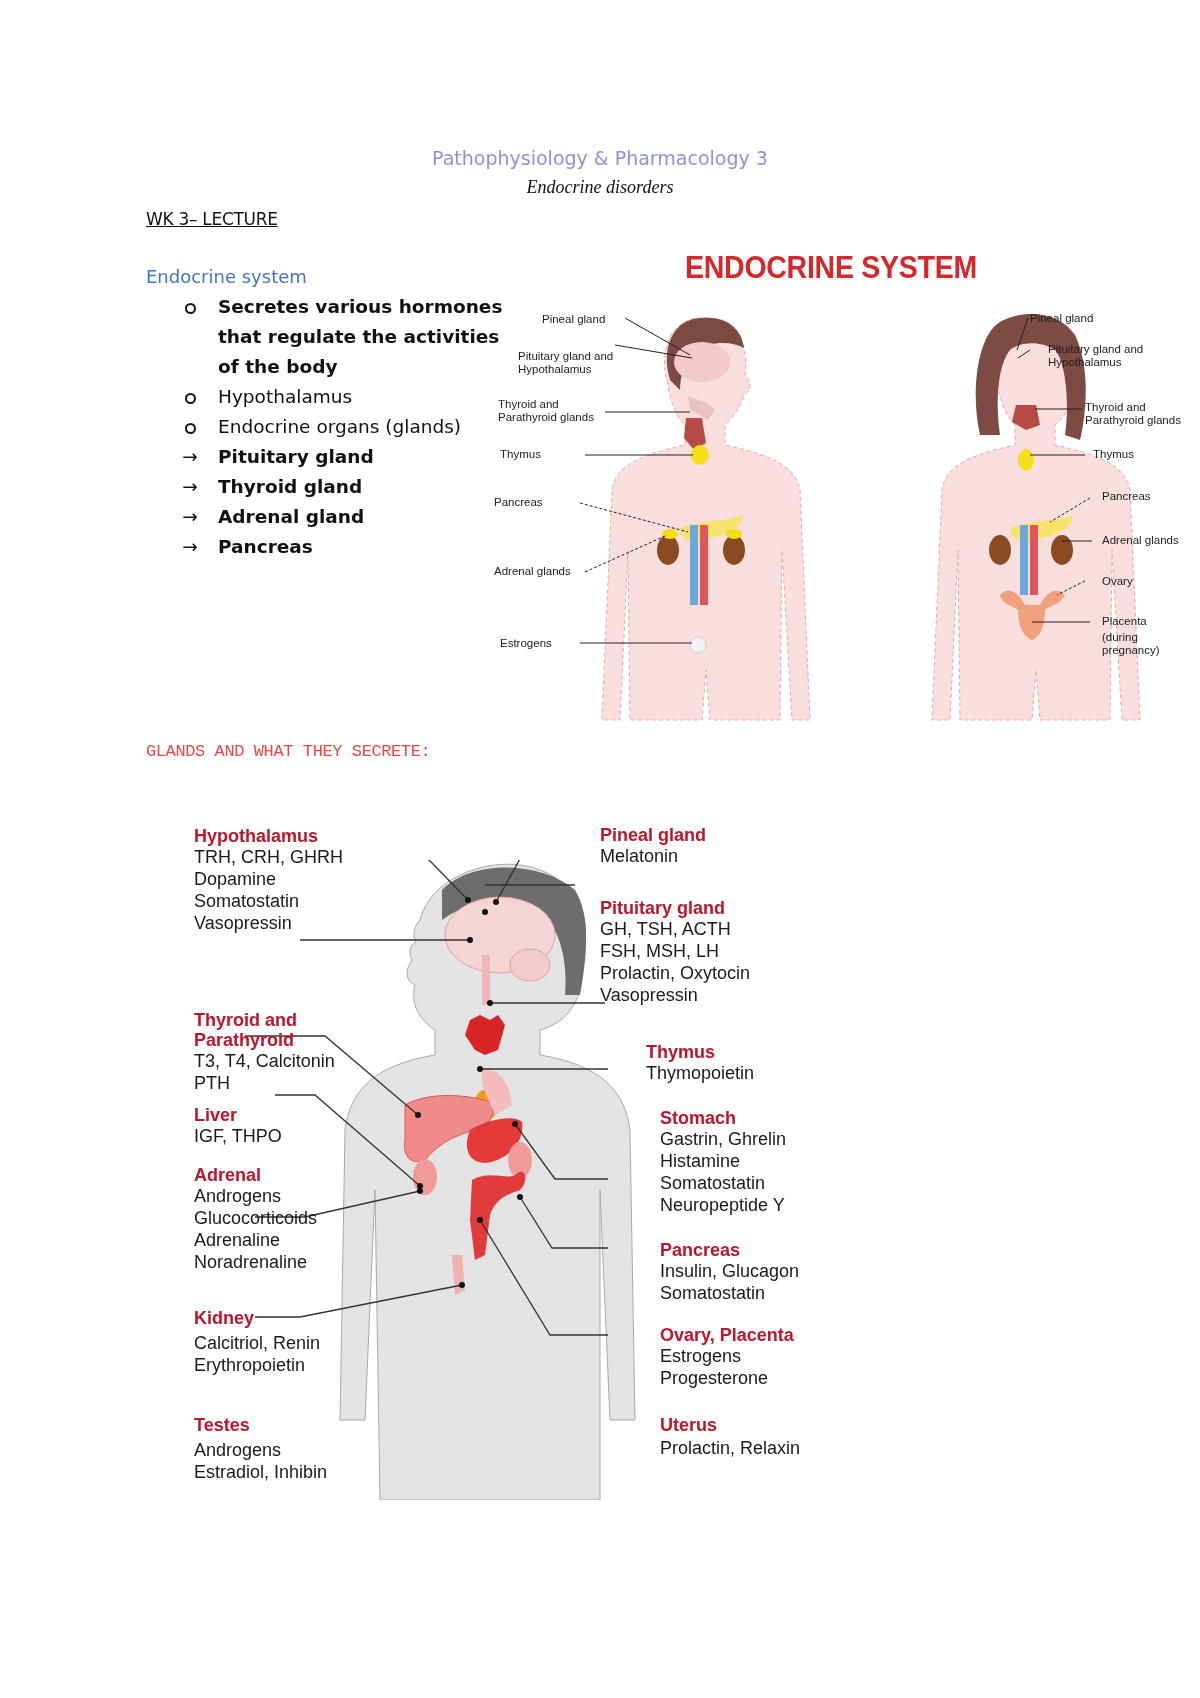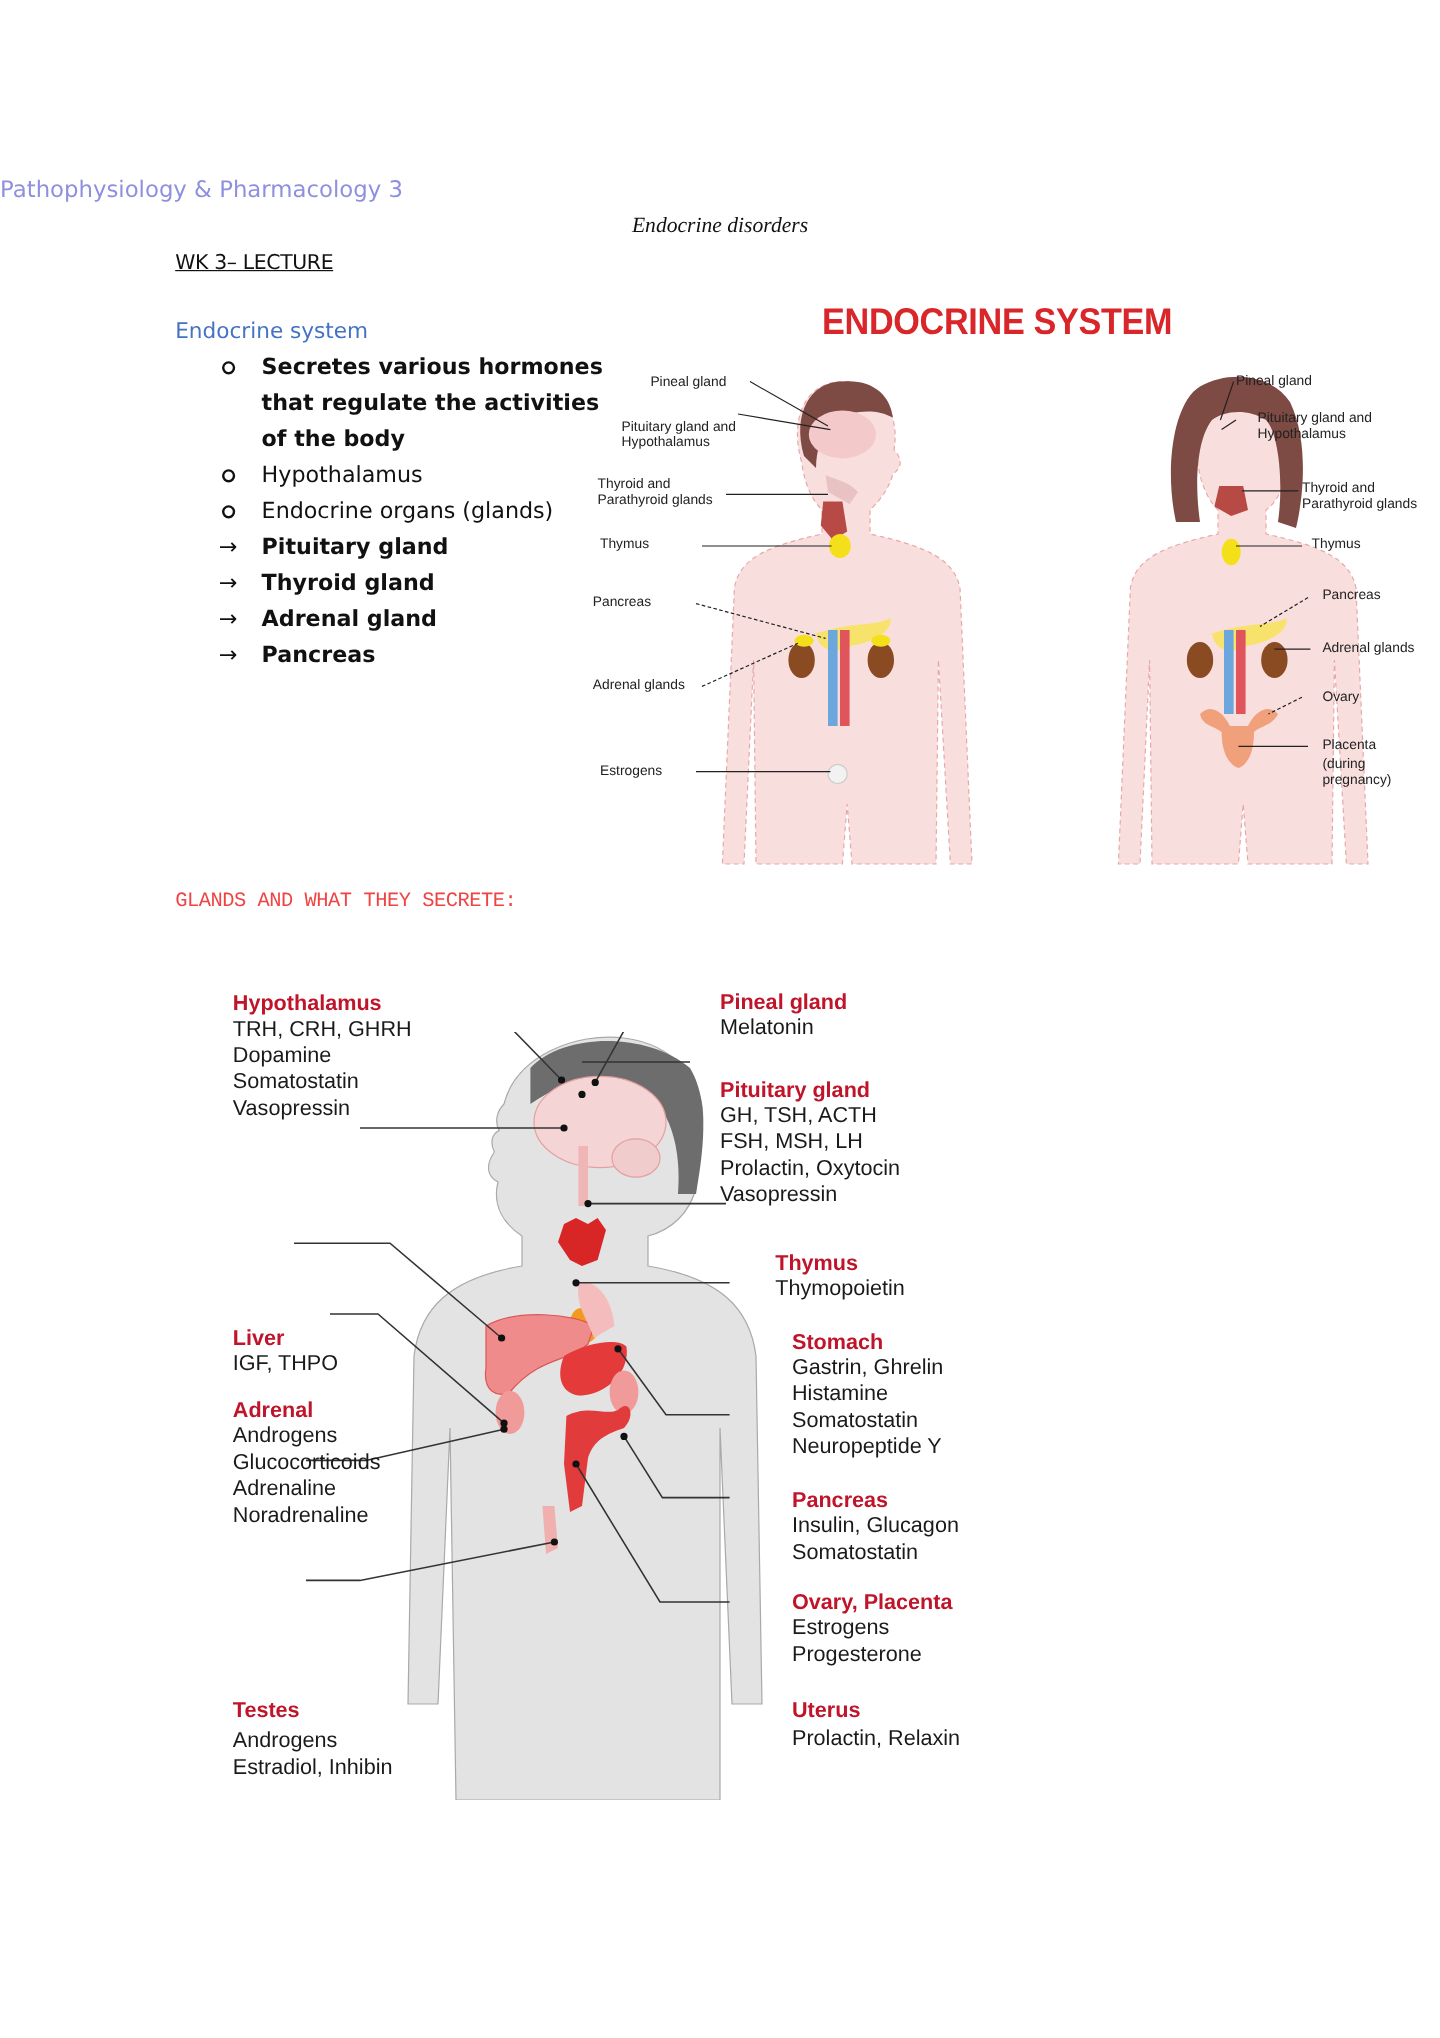--- a/index.html
+++ b/index.html
@@ -1,18 +1,18 @@
 <!DOCTYPE html>
 <html><head>
 <meta charset="utf-8">
 <style>
   html, body { margin:0; padding:0; background:#fff; }
   body { width:1200px; height:1698px; position:relative; overflow:hidden; font-family:"Liberation Sans", sans-serif; color:#111; }
   .abs { position:absolute; }
-  .doc-title { left:0; width:1200px; top:147px; text-align:left; font-family:"DejaVu Sans", sans-serif; font-size:19px; color:#8f8fe0; }
+  .doc-title { left:0; width:1200px; top:147px; text-align:center; font-family:"DejaVu Sans", sans-serif; font-size:19px; color:#8f8fe0; }
   .doc-subtitle { left:0; width:1200px; top:177px; text-align:center; font-family:Liberation Serif, serif; font-size:18px; font-style:italic; color:#111; }
   .wk { left:146px; top:209px; font-family:"DejaVu Sans", sans-serif; font-size:17px; text-decoration:underline; letter-spacing:-0.3px; }
   .sec-heading { left:146px; top:266px; font-family:"DejaVu Sans", sans-serif; font-size:18px; color:#4472c4; }
   ul.bul { position:absolute; left:178px; top:292px; margin:0; padding:0; list-style:none; width:330px; font-family:"DejaVu Sans", sans-serif; font-size:18.5px; line-height:30px; }
   ul.bul li { position:relative; padding-left:40px; }
   ul.bul li .mark { position:absolute; left:2px; top:0; width:20px; text-align:center; }
   .circle-mark::before { content:""; display:inline-block; width:7px; height:7px; border:2.5px solid #111; border-radius:50%; vertical-align:middle; }
   .bold { font-weight:bold; }
   .glands-heading { left:146px; top:742px; font-family:Liberation Mono, monospace; font-size:17px; color:#ef4444; letter-spacing:-0.4px; }
 
@@ -170,31 +170,41 @@
     </g>
   </svg>
 
   <div class="gblock" style="left:14px;top:-34px">
     <div class="g-name">Hypothalamus</div>
     <div class="g-item">TRH, CRH, GHRH</div>
     <div class="g-item">Dopamine</div>
     <div class="g-item">Somatostatin</div>
     <div class="g-item">Vasopressin</div>
   </div>
+  <div class="gblock" style="left:14px;top:150px">
+    <div class="g-name" style="width:130px">Thyroid and Parathyroid</div>
+    <div class="g-item">T3, T4, Calcitonin</div>
+    <div class="g-item">PTH</div>
+  </div>
   <div class="gblock" style="left:14px;top:245px">
     <div class="g-name">Liver</div>
     <div class="g-item">IGF, THPO</div>
   </div>
   <div class="gblock" style="left:14px;top:305px">
     <div class="g-name">Adrenal</div>
     <div class="g-item">Androgens</div>
     <div class="g-item">Glucocorticoids</div>
     <div class="g-item">Adrenaline</div>
     <div class="g-item">Noradrenaline</div>
   </div>
+  <div class="gblock" style="left:14px;top:448px">
+    <div class="g-name" style="margin-bottom:4px">Kidney</div>
+    <div class="g-item">Calcitriol, Renin</div>
+    <div class="g-item">Erythropoietin</div>
+  </div>
   <div class="gblock" style="left:14px;top:555px">
     <div class="g-name" style="margin-bottom:4px">Testes</div>
     <div class="g-item">Androgens</div>
     <div class="g-item">Estradiol, Inhibin</div>
   </div>
 
   <div class="gblock" style="left:420px;top:-35px">
     <div class="g-name">Pineal gland</div>
     <div class="g-item">Melatonin</div>
   </div>

